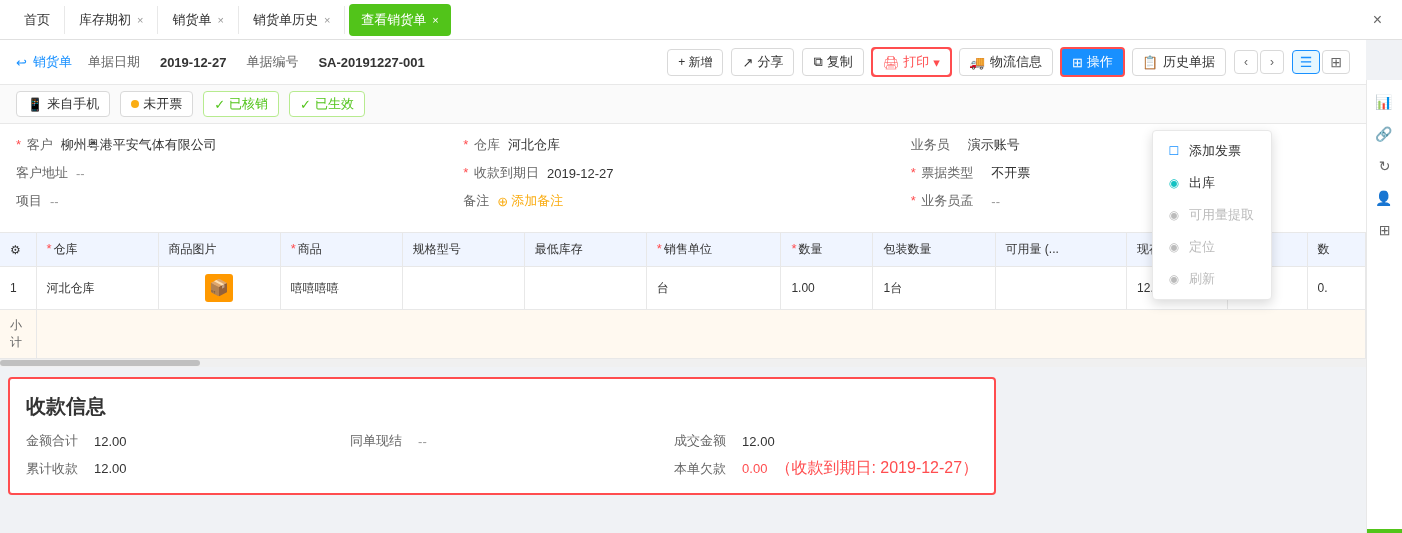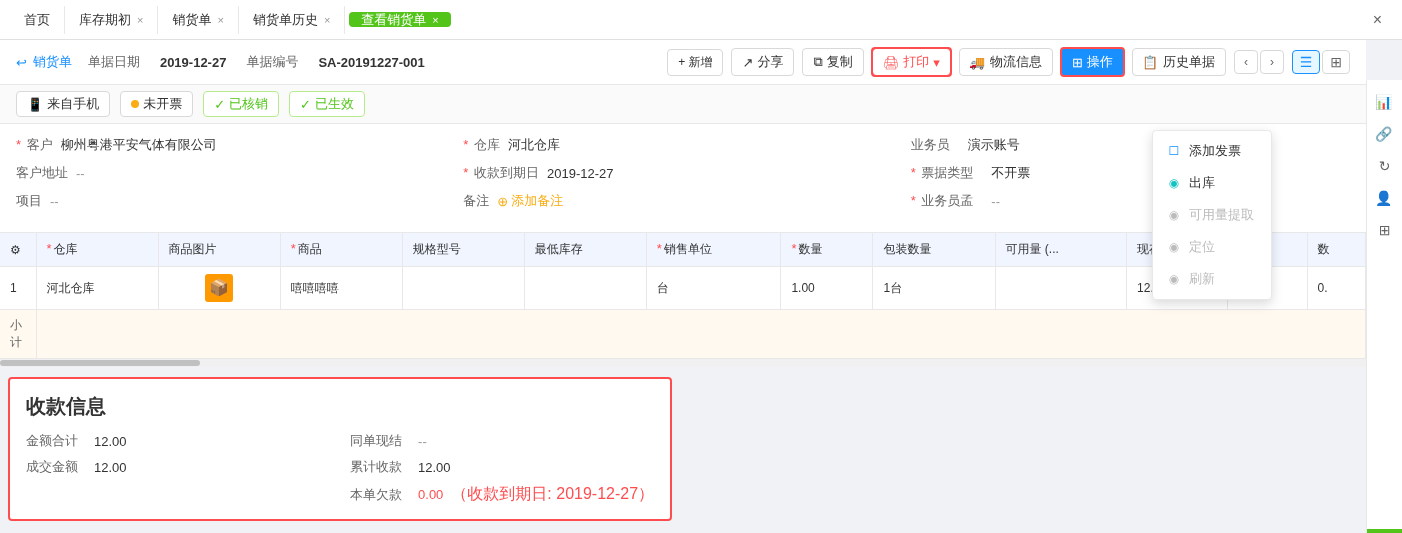--- a/index.html
+++ b/index.html
@@ -29,21 +29,21 @@
       margin-left: 6px;
       color: #999;
       font-size: 11px;
       cursor: pointer;
     }
     .tab-item.highlight {
       background: #52c41a;
       color: #fff;
       border-radius: 4px;
       margin: 4px 4px;
-      height: 15px;
+      height: 32px;
       padding: 0 12px;
       border-right: none;
     }
     .tab-item.highlight .tab-close {
       color: #fff;
     }
     .tab-close-global {
       margin-left: auto;
       font-size: 16px;
       color: #666;
@@ -310,21 +310,21 @@
       min-width: 520px;
     }
     .payment-title {
       font-weight: 600;
       color: #333;
       margin-bottom: 12px;
       font-size: 20px;
     }
     .payment-grid {
       display: grid;
-      grid-template-columns: 1fr 1fr;
+      grid-template-columns: 1fr 1fr 1fr;
       gap: 8px 20px;
     }
     .payment-row {
       display: flex;
       align-items: center;
       gap: 8px;
     }
     .payment-label { color: #666; min-width: 60px; }
     .payment-value { color: #333; }
     .payment-value.red { color: #ff4d4f; }

